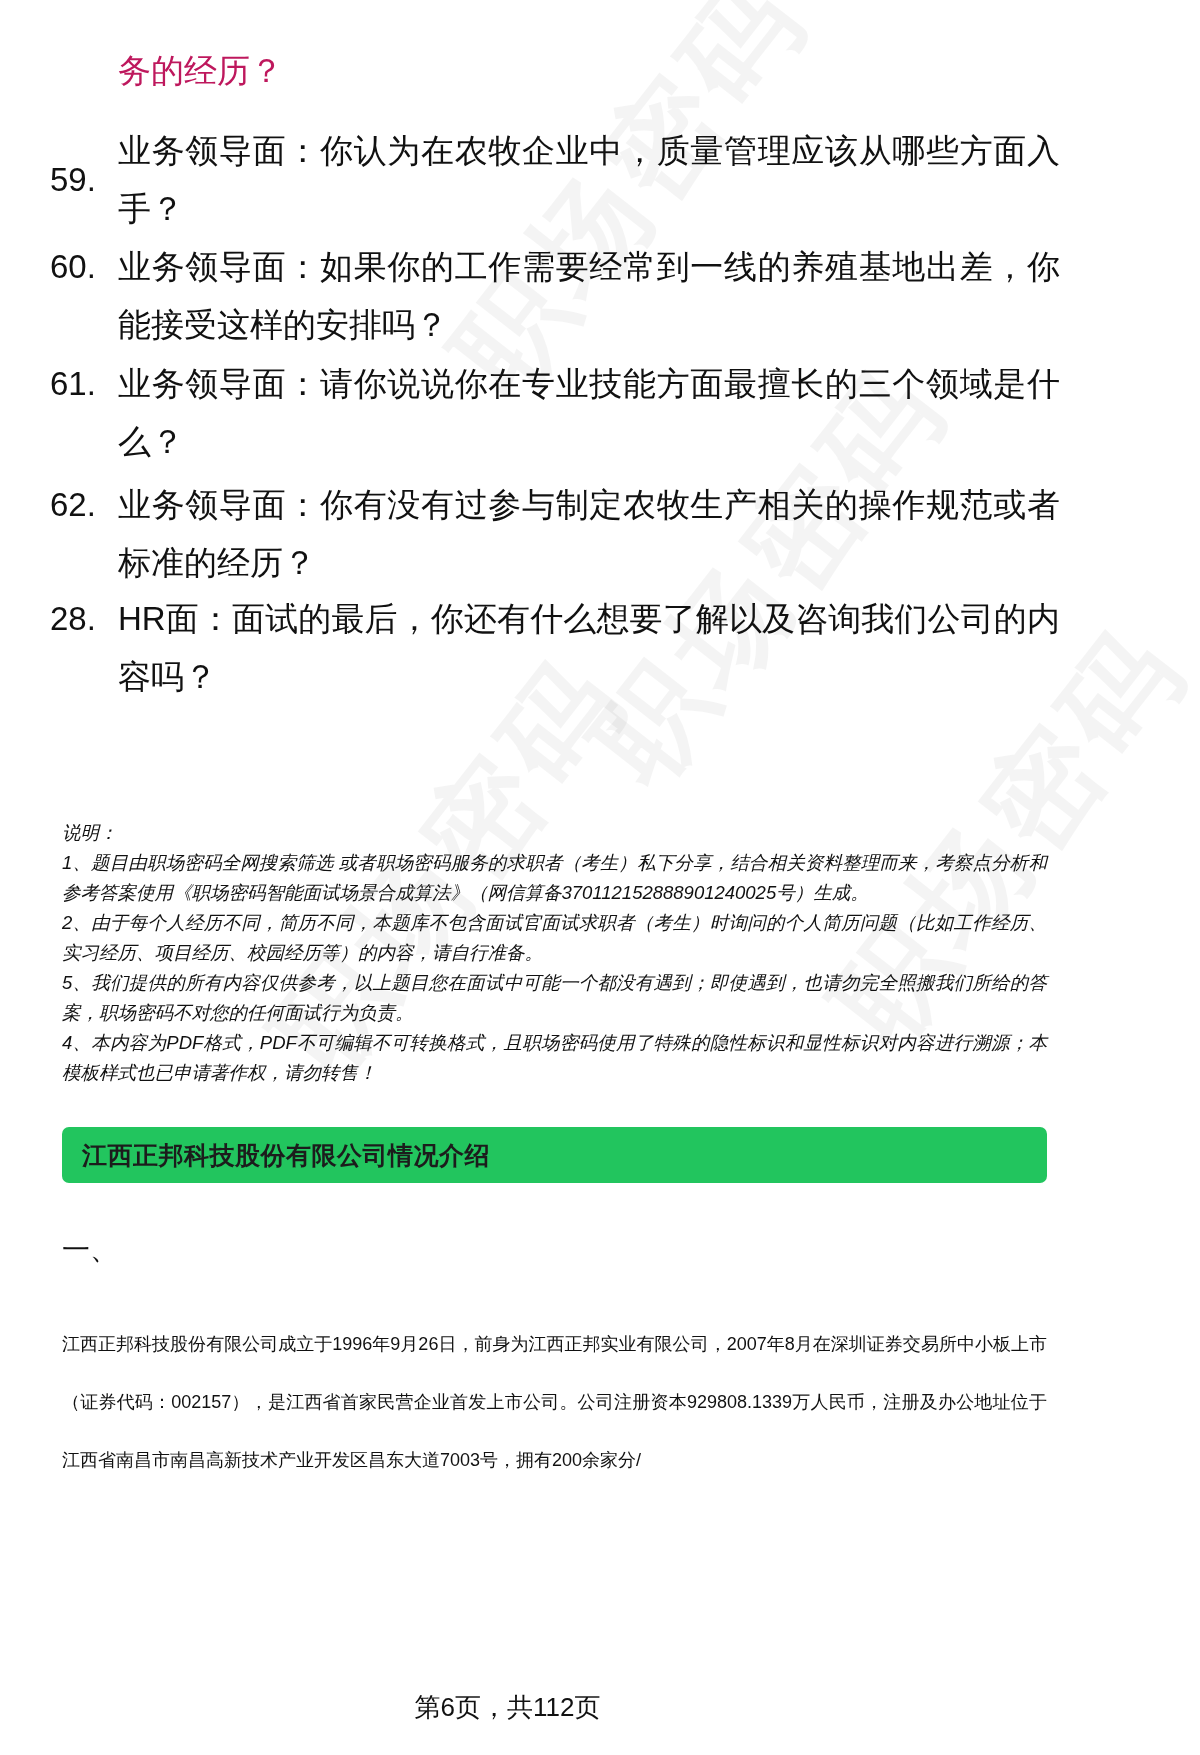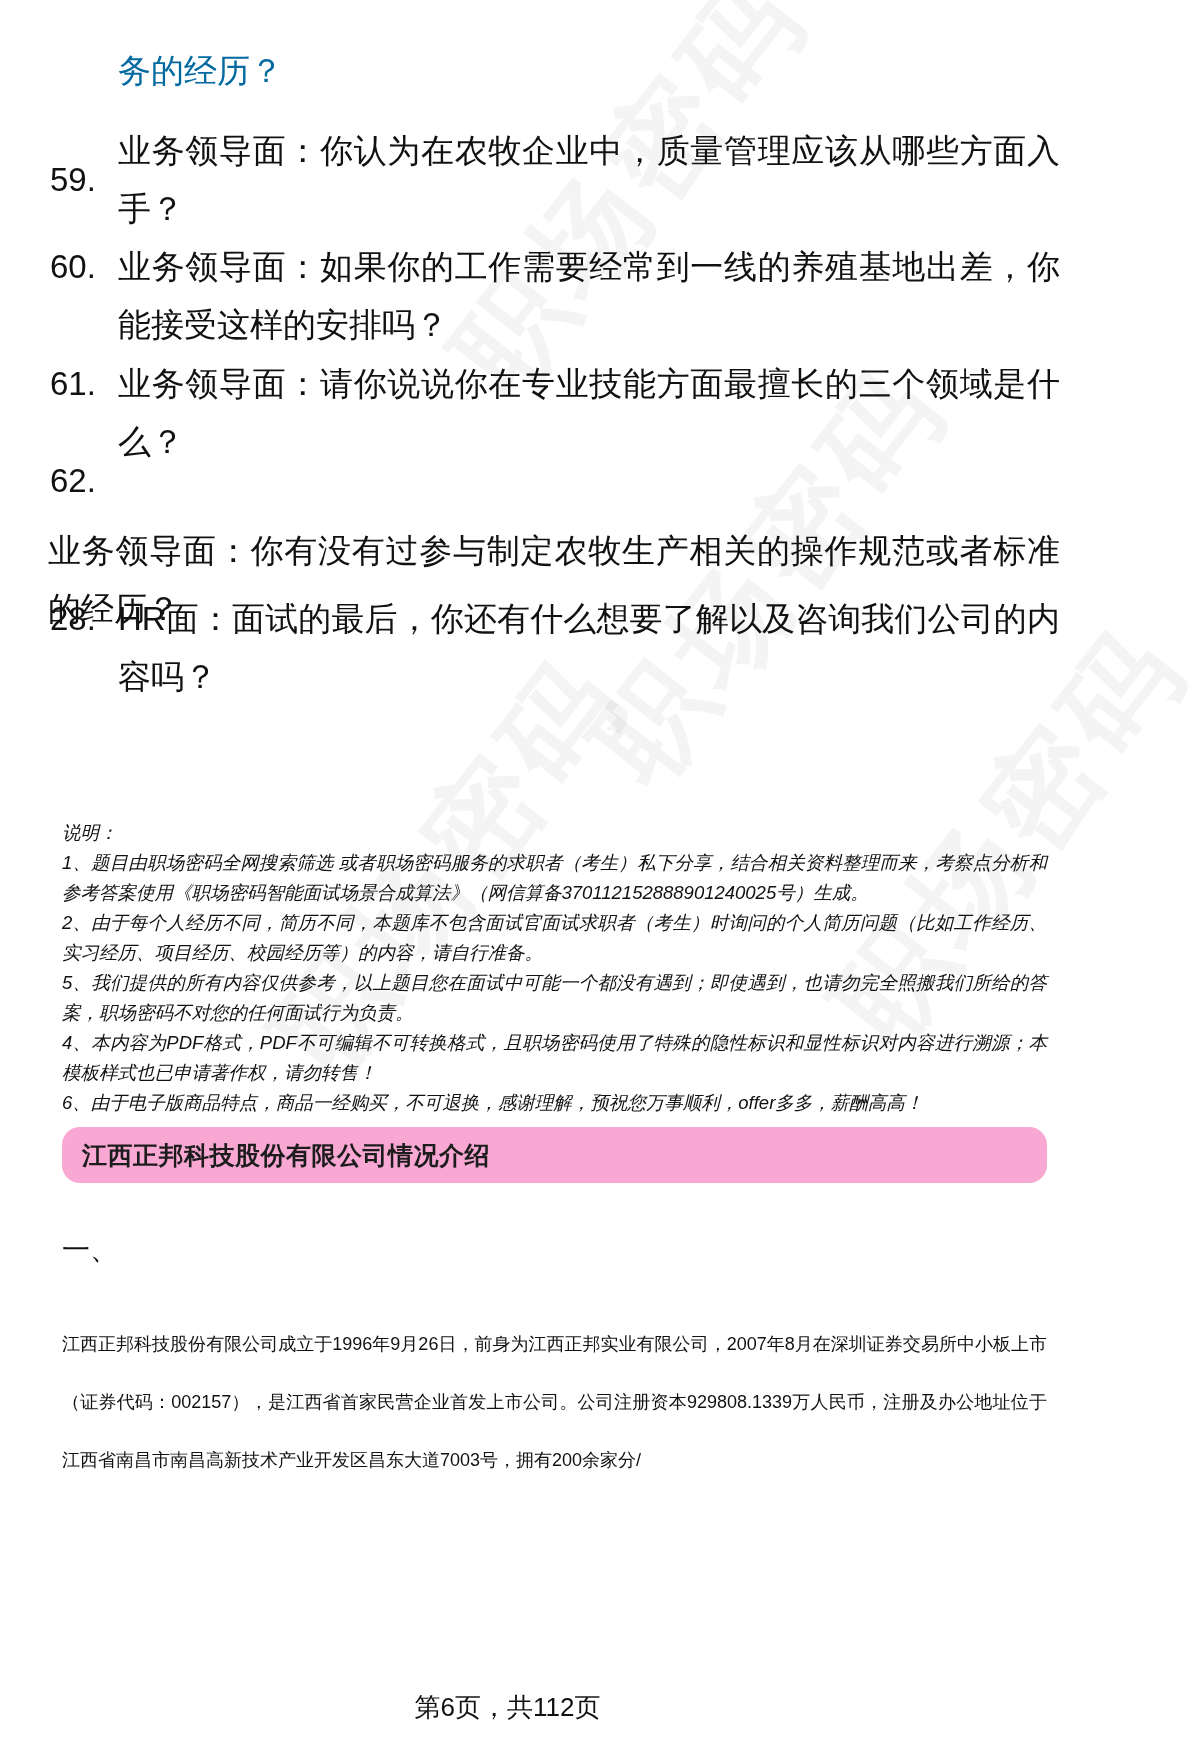--- a/index.html
+++ b/index.html
@@ -44,21 +44,21 @@
     height: 1755px;
     box-sizing: border-box;
     padding: 0;
   }
   .q-cont {
     position: absolute;
     left: 118px;
     width: 940px;
     font-size: 33px;
     line-height: 58px;
-    color: #0369a1;
+    color: #be185d;
   }
   .q-row {
     position: absolute;
     left: 48px;
     width: 1012px;
     display: flex;
     align-items: flex-start;
     font-size: 33px;
     line-height: 58px;
     color: #111111;
@@ -93,22 +93,22 @@
     padding: 0;
   }
 
   
   #banner {
     position: absolute;
     left: 62px;
     top: 1127px;
     width: 985px;
     height: 56px;
-    background: #f9a8d4;
-    border-radius: 18px;
+    background: #22c55e;
+    border-radius: 7px;
     display: flex;
     align-items: center;
     box-sizing: border-box;
     padding-left: 20px;
   }
   #banner .banner-title {
     font-size: 25px;
     font-weight: 700;
     color: #1c1c1c;
     letter-spacing: 0.5px;
@@ -170,37 +170,36 @@
   <div class="q-row" style="top:238px;">
     <span class="q-num">60.</span>
     <span class="q-text">业务领导面：如果你的工作需要经常到一线的养殖基地出差，你能接受这样的安排吗？</span>
   </div>
 
   <div class="q-row" style="top:355px;">
     <span class="q-num">61.</span>
     <span class="q-text">业务领导面：请你说说你在专业技能方面最擅长的三个领域是什么？</span>
   </div>
 
-  <div class="q-row" style="top:452px;flex-direction:column;">
+  <div class="q-row" style="top:476px;">
     <span class="q-num">62.</span>
     <span class="q-text">业务领导面：你有没有过参与制定农牧生产相关的操作规范或者标准的经历？</span>
   </div>
 
   <div class="q-row" style="top:590px;">
     <span class="q-num">28.</span>
     <span class="q-text">HR面：面试的最后，你还有什么想要了解以及咨询我们公司的内容吗？</span>
   </div>
 
   <div id="notes">
     <p class="note-line">说明：</p>
     <p class="note-line">1、题目由职场密码全网搜索筛选 或者职场密码服务的求职者（考生）私下分享，结合相关资料整理而来，考察点分析和参考答案使用《职场密码智能面试场景合成算法》（网信算备370112152888901240025号）生成。</p>
     <p class="note-line">2、由于每个人经历不同，简历不同，本题库不包含面试官面试求职者（考生）时询问的个人简历问题（比如工作经历、实习经历、项目经历、校园经历等）的内容，请自行准备。</p>
     <p class="note-line">5、我们提供的所有内容仅供参考，以上题目您在面试中可能一个都没有遇到；即使遇到，也请勿完全照搬我们所给的答案，职场密码不对您的任何面试行为负责。</p>
     <p class="note-line">4、本内容为PDF格式，PDF不可编辑不可转换格式，且职场密码使用了特殊的隐性标识和显性标识对内容进行溯源；本模板样式也已申请著作权，请勿转售！</p>
-    <p class="note-line">6、由于电子版商品特点，商品一经购买，不可退换，感谢理解，预祝您万事顺利，offer多多，薪酬高高！</p>
   </div>
 
   <div id="banner">
     <span class="banner-title">江西正邦科技股份有限公司情况介绍</span>
   </div>
 
   <div id="section-marker">一、</div>
 
   <div id="company-body">江西正邦科技股份有限公司成立于1996年9月26日，前身为江西正邦实业有限公司，2007年8月在深圳证券交易所中小板上市（证券代码：002157），是江西省首家民营企业首发上市公司。公司注册资本929808.1339万人民币，注册及办公地址位于江西省南昌市南昌高新技术产业开发区昌东大道7003号，拥有200余家分/</div>
 

